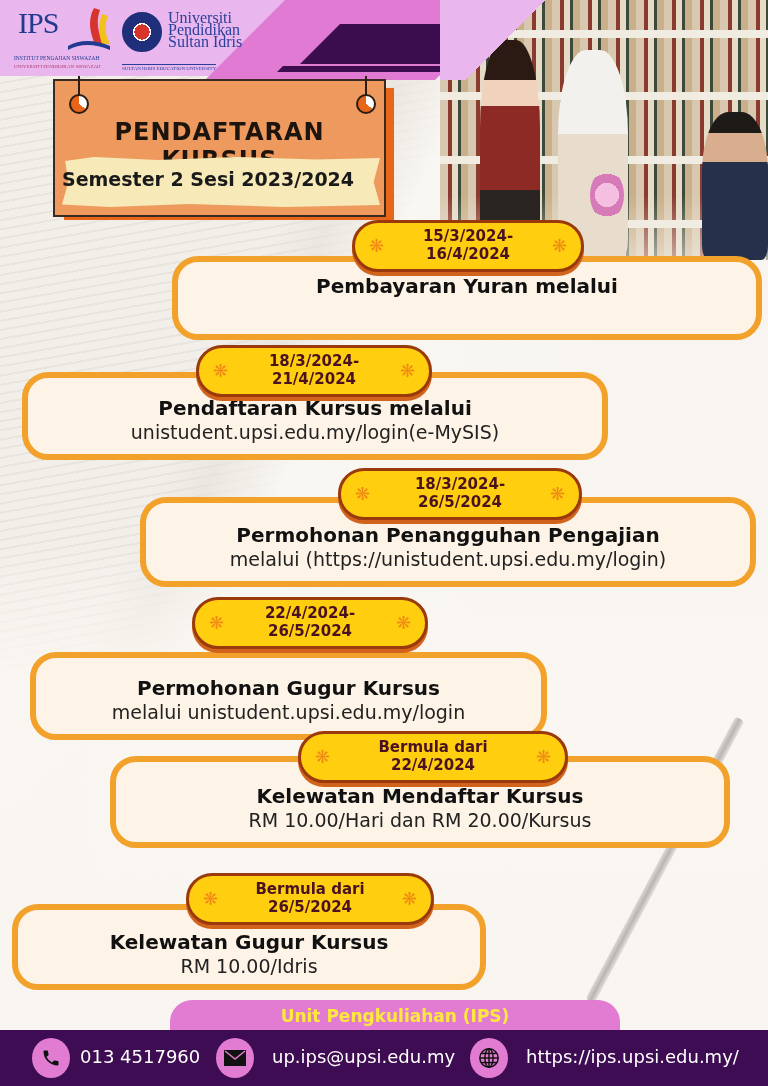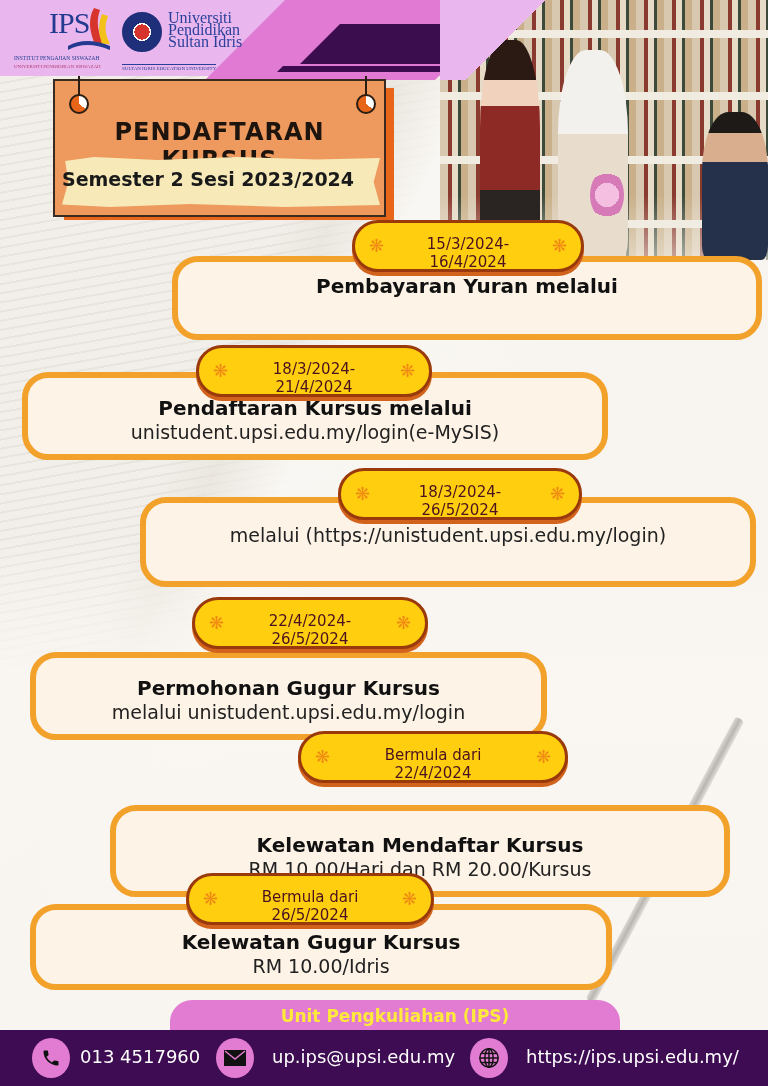--- a/index.html
+++ b/index.html
@@ -43,21 +43,21 @@
   .stripe-dark2 {
     position: absolute; left: 280px; top: 66px; width: 180px; height: 6px;
     background: #3b0d4e; transform: skewX(-45deg);
   }
 
   .logo-ips {
     position: absolute; left: 14px; top: 4px; width: 100px; height: 68px;
   }
   .logo-ips .ips-text {
     position: absolute; left: 4px; top: 2px; font-family: "Liberation Serif", serif;
-    font-size: 30px; color: #223a8f; letter-spacing: -1px; margin-left: 31px;
+    font-size: 30px; color: #223a8f; letter-spacing: -1px;
   }
   .logo-ips .ips-sub1 {
     position: absolute; left: 0; top: 51px; font-family: "Liberation Serif", serif;
     font-size: 5.5px; color: #223a8f; white-space: nowrap;
   }
   .logo-ips .ips-sub2 {
     position: absolute; left: 0; top: 60px; font-family: "Liberation Serif", serif;
     font-size: 5px; color: #b23a6e; white-space: nowrap;
   }
   .logo-upsi {
@@ -134,22 +134,22 @@
   }
   .card-detail {
     display: block; font-family: "DejaVu Sans", sans-serif; font-size: 19px;
     color: #222; line-height: 24px; white-space: nowrap;
   }
   .pill {
     position: absolute; height: 52px; background: #ffcf0f; border: 3px solid #9a3a0c;
     border-radius: 26px; box-shadow: 0 4px 0 #d2631c; text-align: center;
   }
   .pill-text {
-    display: block; font-family: "DejaVu Sans", sans-serif; font-weight: normal; font-size: 15px;
-    line-height: 18px; color: #4a1220; padding-top: 12px; white-space: pre;
+    display: block; font-family: "DejaVu Sans", sans-serif; font-weight: bold; font-size: 15px;
+    line-height: 18px; color: #4a1220; padding-top: 4px; white-space: pre;
   }
   .pill-icon {
     position: absolute; top: 14px; font-size: 18px; color: #f08a14; line-height: 18px;
   }
 
   
   .footer-tab {
     position: absolute; left: 170px; top: 1000px; width: 450px; height: 34px;
     background: #e27bd2; border-radius: 22px 22px 0 0;
   }
@@ -237,52 +237,53 @@
   <span class="card-detail">unistudent.upsi.edu.my/login(e-MySIS)</span>
 </div>
 <div class="pill" style="left:196px;top:345px;width:236px;">
   <span class="pill-icon" style="left:14px">❋</span>
   <span class="pill-text">18/3/2024-
 21/4/2024</span>
   <span class="pill-icon" style="right:14px">❋</span>
 </div>
 
 <div class="card" style="left:140px;top:497px;width:616px;height:90px;padding-top:20px;">
+  <span class="card-title">Permohonan Penangguhan Pengajian</span>
   <span class="card-detail">melalui (https://unistudent.upsi.edu.my/login)</span>
 </div>
 <div class="pill" style="left:338px;top:468px;width:244px;">
   <span class="pill-icon" style="left:14px">❋</span>
   <span class="pill-text">18/3/2024-
 26/5/2024</span>
   <span class="pill-icon" style="right:14px">❋</span>
 </div>
 
 <div class="card" style="left:30px;top:652px;width:517px;height:88px;padding-top:18px;">
   <span class="card-title">Permohonan Gugur Kursus</span>
   <span class="card-detail">melalui unistudent.upsi.edu.my/login</span>
 </div>
 <div class="pill" style="left:192px;top:597px;width:236px;">
   <span class="pill-icon" style="left:14px">❋</span>
   <span class="pill-text">22/4/2024-
 26/5/2024</span>
   <span class="pill-icon" style="right:14px">❋</span>
 </div>
 
-<div class="card" style="left:110px;top:805px;width:620px;height:92px;padding-top:22px;">
+<div class="card" style="left:110px;top:756px;width:620px;height:92px;padding-top:22px;">
   <span class="card-title">Kelewatan Mendaftar Kursus</span>
   <span class="card-detail">RM 10.00/Hari dan RM 20.00/Kursus</span>
 </div>
 <div class="pill" style="left:298px;top:731px;width:270px;">
   <span class="pill-icon" style="left:14px">❋</span>
   <span class="pill-text">Bermula dari
 22/4/2024</span>
   <span class="pill-icon" style="right:14px">❋</span>
 </div>
 
-<div class="card" style="left:30px;top:904px;width:582px;height:86px;padding-top:20px;">
+<div class="card" style="left:12px;top:904px;width:474px;height:86px;padding-top:20px;">
   <span class="card-title">Kelewatan Gugur Kursus</span>
   <span class="card-detail">RM 10.00/Idris</span>
 </div>
 <div class="pill" style="left:186px;top:873px;width:248px;">
   <span class="pill-icon" style="left:14px">❋</span>
   <span class="pill-text">Bermula dari
 26/5/2024</span>
   <span class="pill-icon" style="right:14px">❋</span>
 </div>
 

